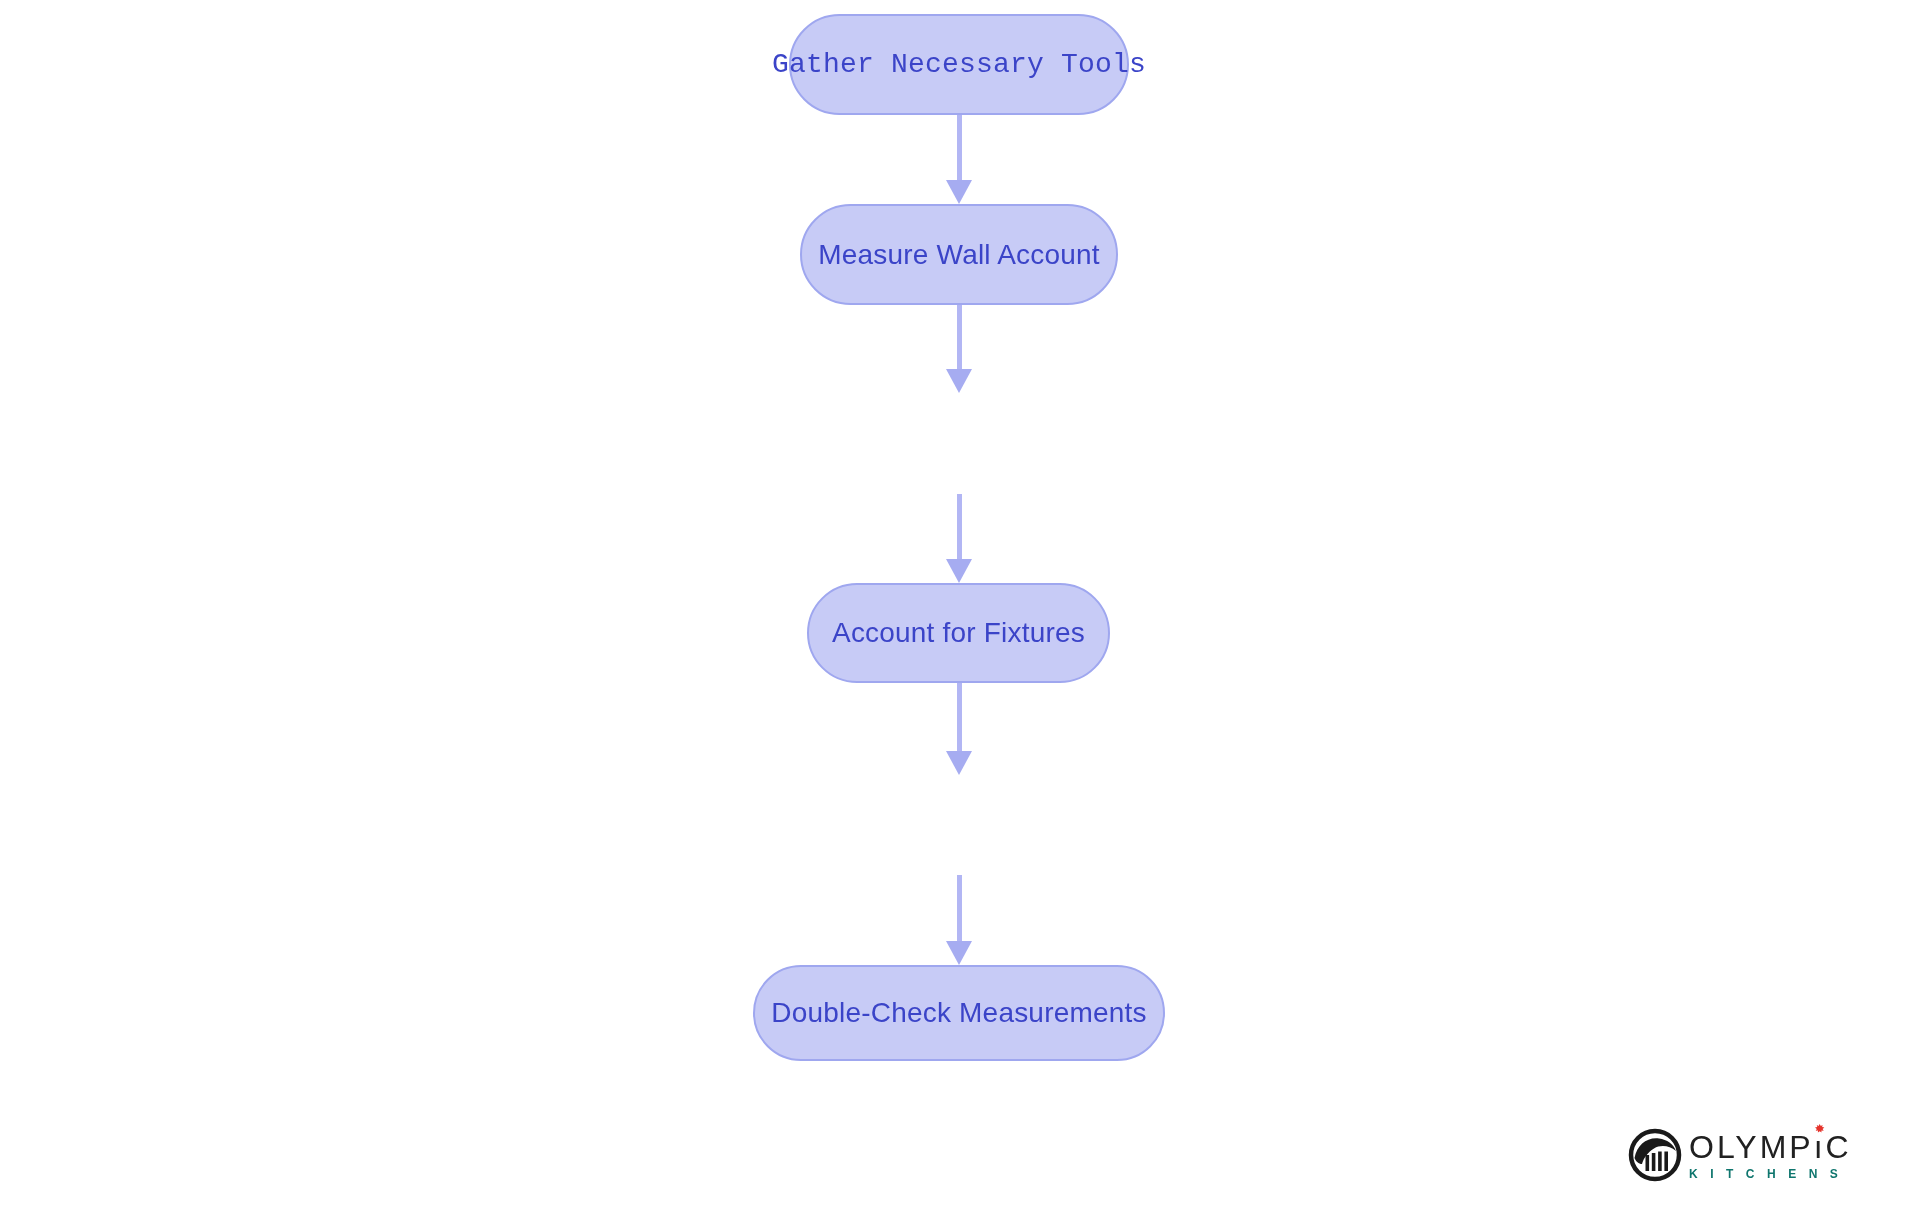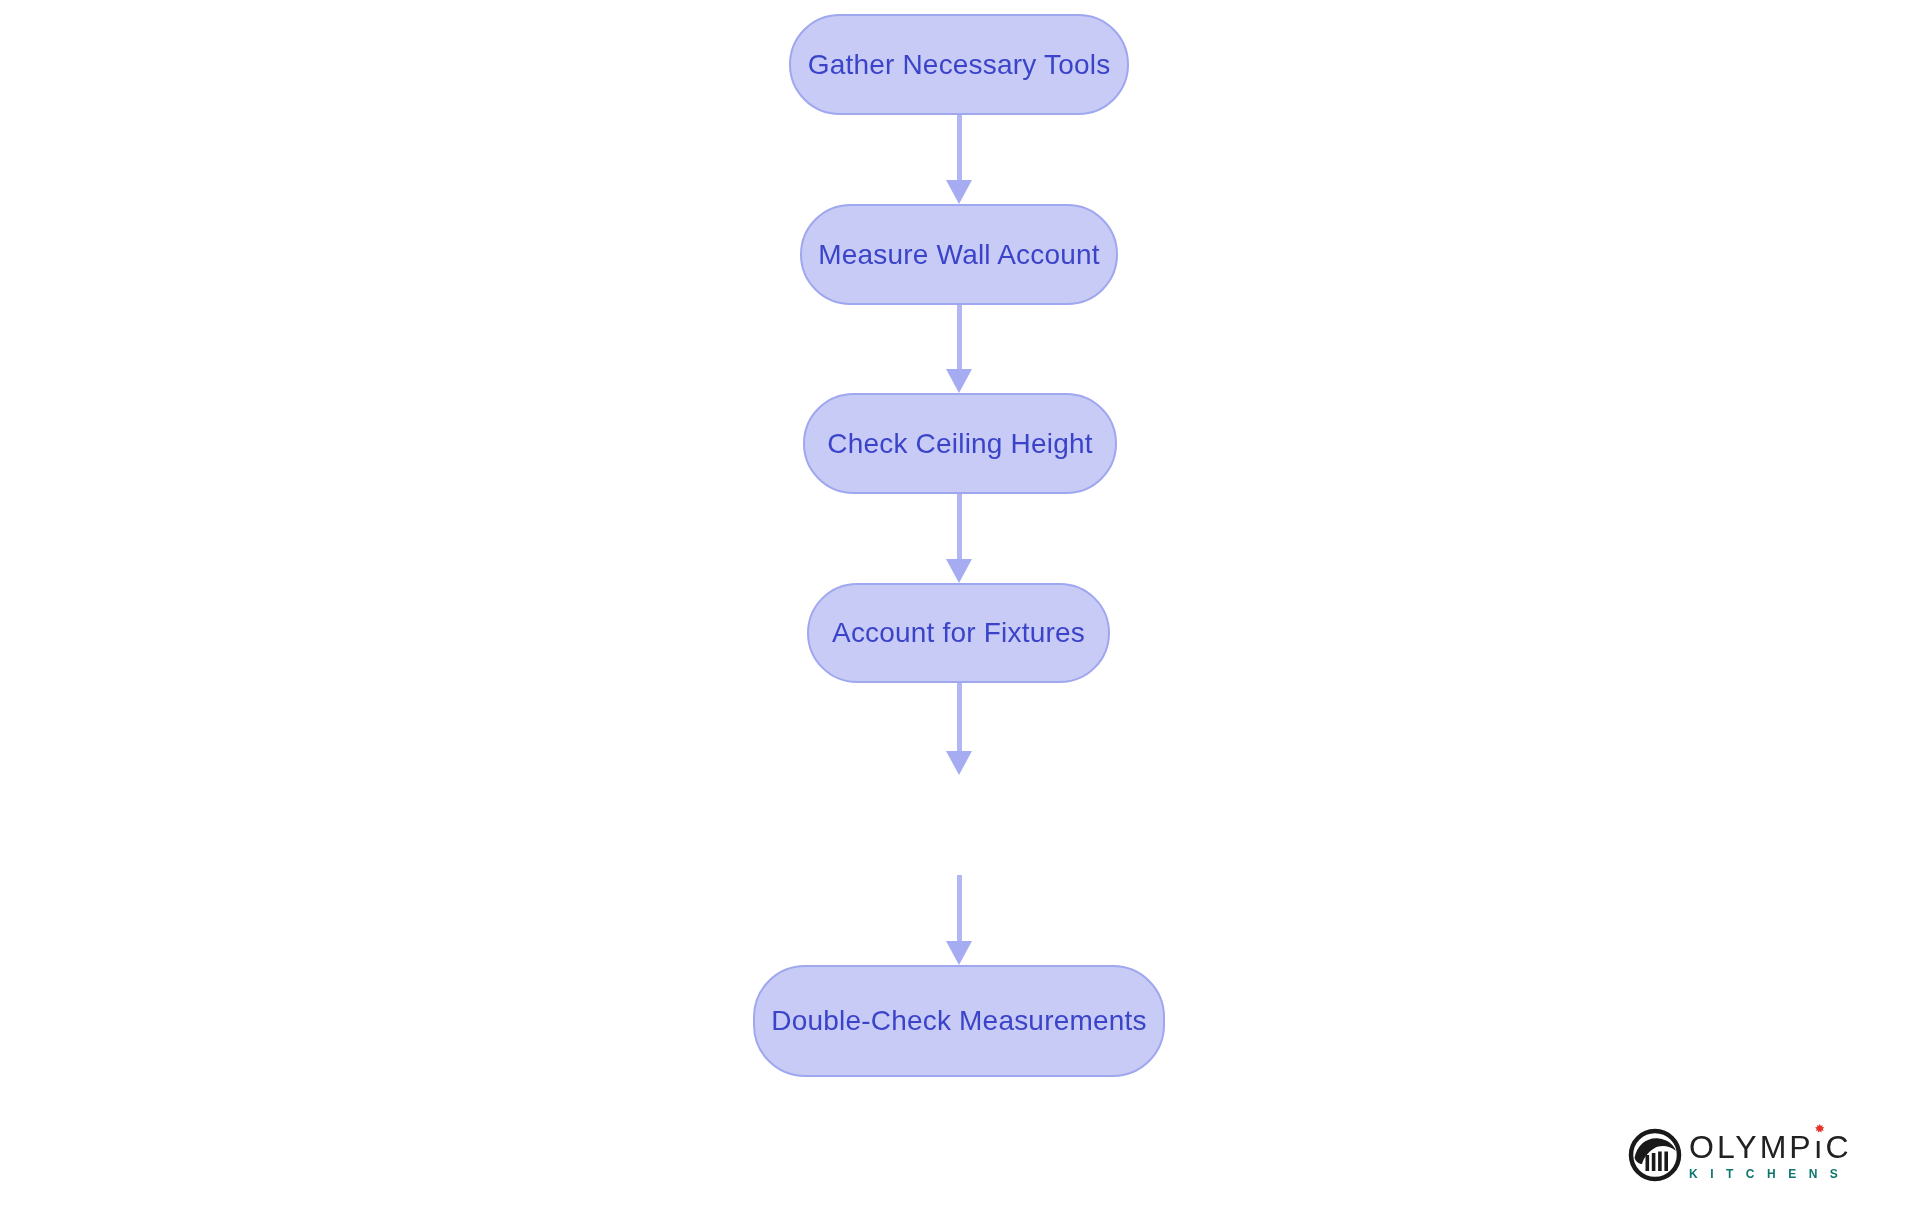--- a/index.html
+++ b/index.html
@@ -20,26 +20,26 @@
     border: 2px solid #9fa7ef;
     border-radius: 52px;
     display: flex;
     align-items: center;
     justify-content: center;
     color: #3b44c8;
     font-size: 28px;
     letter-spacing: 0.2px;
     white-space: nowrap;
   }
-  .node1 { left: 789px; top:  14px; width: 340px; height: 101px; }
+  .node1 { left: 789px; top:  14px; width: 340px; height: 101px; font-family: Liberation Mono, monospace; }
   .node2 { left: 800px; top: 204px; width: 318px; height: 101px; }
   .node3 { left: 803px; top: 393px; width: 314px; height: 101px; }
   .node4 { left: 807px; top: 583px; width: 303px; height: 100px; }
   .node5 { left: 818px; top: 775px; width: 281px; height: 100px; }
-  .node6 { left: 753px; top: 965px; width: 412px; height: 112px; }
+  .node6 { left: 753px; top: 965px; width: 412px; height: 96px; }
 
   
   .arrow {
     position: absolute;
     left: 946px;
     width: 26px;
     display: flex;
     flex-direction: column;
     align-items: center;
   }
@@ -98,23 +98,20 @@
 <body>
 
 <div class="canvas">
 
   <div class="node node1">
     <span>Gather Necessary Tools</span>
   </div>
   <div class="node node2">
     <span>Measure Wall Account</span>
   </div>
-  <div class="node node3">
-    <span>Check Ceiling Height</span>
-  </div>
   <div class="node node4">
     <span>Account for Fixtures</span>
   </div>
   <div class="node node6">
     <span>Double-Check Measurements</span>
   </div>
 
   <div class="arrow arrow1">
     <div class="stem"></div>
     <div class="head"></div>

